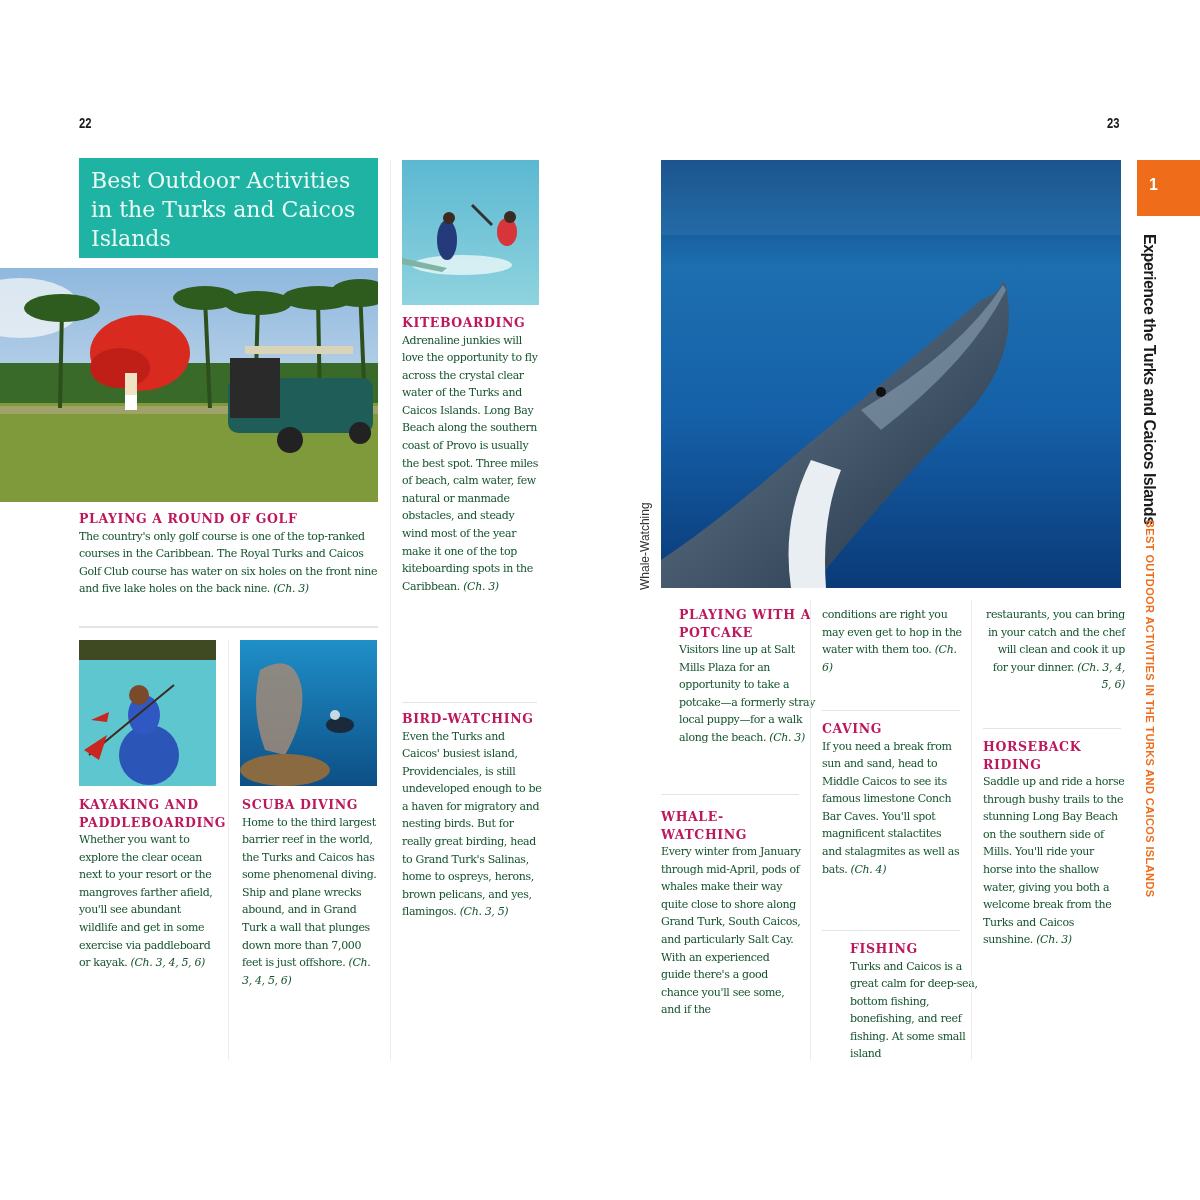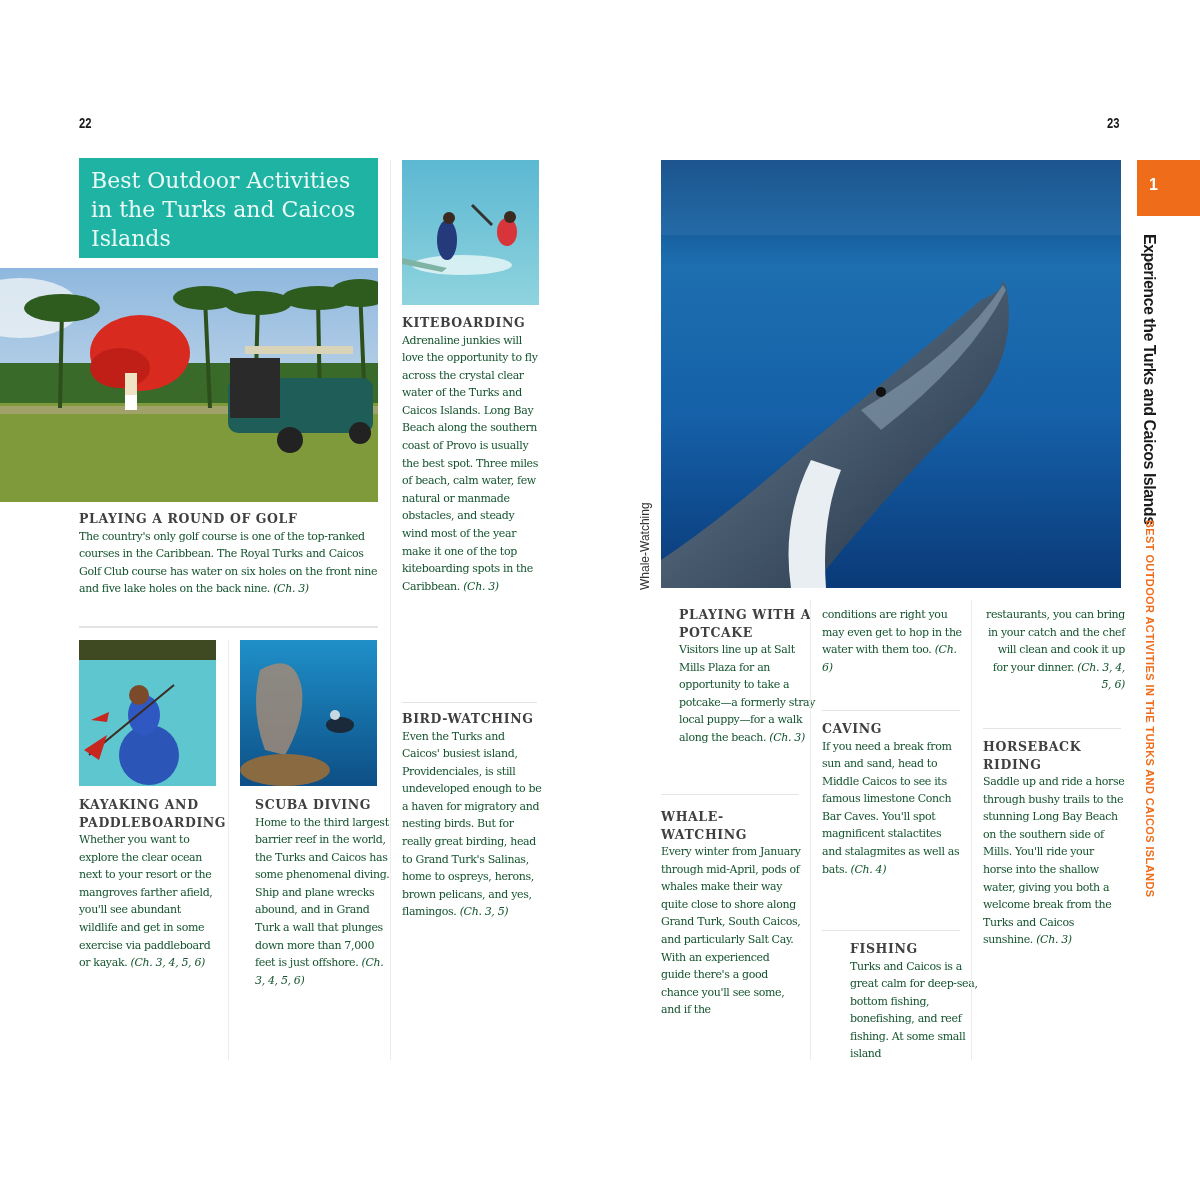--- a/index.html
+++ b/index.html
@@ -1,21 +1,21 @@
 <!DOCTYPE html>
 <html><head>
   <meta charset="utf-8">
   <style>
     html, body { margin:0; padding:0; }
     body { width:1200px; height:1200px; background:#ffffff; position:relative; overflow:hidden; font-family:"DejaVu Serif", serif; color:#2a2a2a; }
     .abs { position:absolute; }
     .pagenum { font-family:"Liberation Sans", sans-serif; font-weight:bold; font-size:15px; color:#1a1a1a; transform:scaleX(0.75); transform-origin:left top; }
     .titlebox { background:#1fb3a3; color:#eafaf7; font-family:"DejaVu Serif", serif; font-size:22px; line-height:29px; padding:8px 12px; box-sizing:border-box; }
     .photo { overflow:hidden; }
-    .head { font-family:"DejaVu Serif", serif; font-weight:bold; font-size:12.5px; letter-spacing:0.6px; color:#404040; line-height:17.5px; text-transform:uppercase; }
+    .head { font-family:"DejaVu Serif", serif; font-weight:bold; font-size:12.5px; letter-spacing:0.6px; color:#be185d; line-height:17.5px; text-transform:uppercase; }
     .body { font-family:"DejaVu Serif", serif; font-size:11px; line-height:17.6px; color:#14532d; letter-spacing:-0.35px; }
     .ch { font-style:italic; }
     .vrule { background:#ececec; width:1px; }
     .hrule { background:#e4e4e4; height:2px; }
     .tab { background:#ef6c1a; color:#fff; font-family:"Liberation Sans", sans-serif; font-weight:bold; font-size:16px; }
     .vert { writing-mode:vertical-rl; white-space:nowrap; }
   </style>
 </head>
 <body>
 
@@ -131,21 +131,21 @@
         </linearGradient>
       </defs>
     <rect width="137" height="146" fill="url(#ssea)"></rect>
     <path d="M20 30 Q55 10 62 50 Q65 80 45 115 L25 110 Q10 70 20 30 Z" fill="#a08a78" opacity="0.85"></path>
     <ellipse cx="45" cy="130" rx="45" ry="16" fill="#8a6a40"></ellipse>
     <ellipse cx="100" cy="85" rx="14" ry="8" fill="#1a2a3a"></ellipse>
     <circle cx="95" cy="75" r="5" fill="#c8d8e0"></circle>
   </svg>
 </div>
 
-<div class="abs" style="left:255px; top:796px; width:140px;">
+<div class="abs" style="left:242px; top:796px; width:140px;">
   <div class="head">Scuba Diving</div>
   <div class="body"><span>Home to the third largest barrier reef in the world, the Turks and Caicos has some phenomenal diving. Ship and plane wrecks abound, and in Grand Turk a wall that plunges down more than 7,000 feet is just offshore.</span> <span class="ch">(Ch. 3, 4, 5, 6)</span></div>
 </div>
 
 <div class="abs pagenum" style="left:1107px; top:114px;">23</div>
 
 <div class="abs photo" style="left:661px; top:160px; width:460px; height:428px;">
   <svg width="460" height="428" viewBox="0 0 460 428">
     <defs>
       <linearGradient id="wsea" x1="0" y1="0" x2="0" y2="1">

